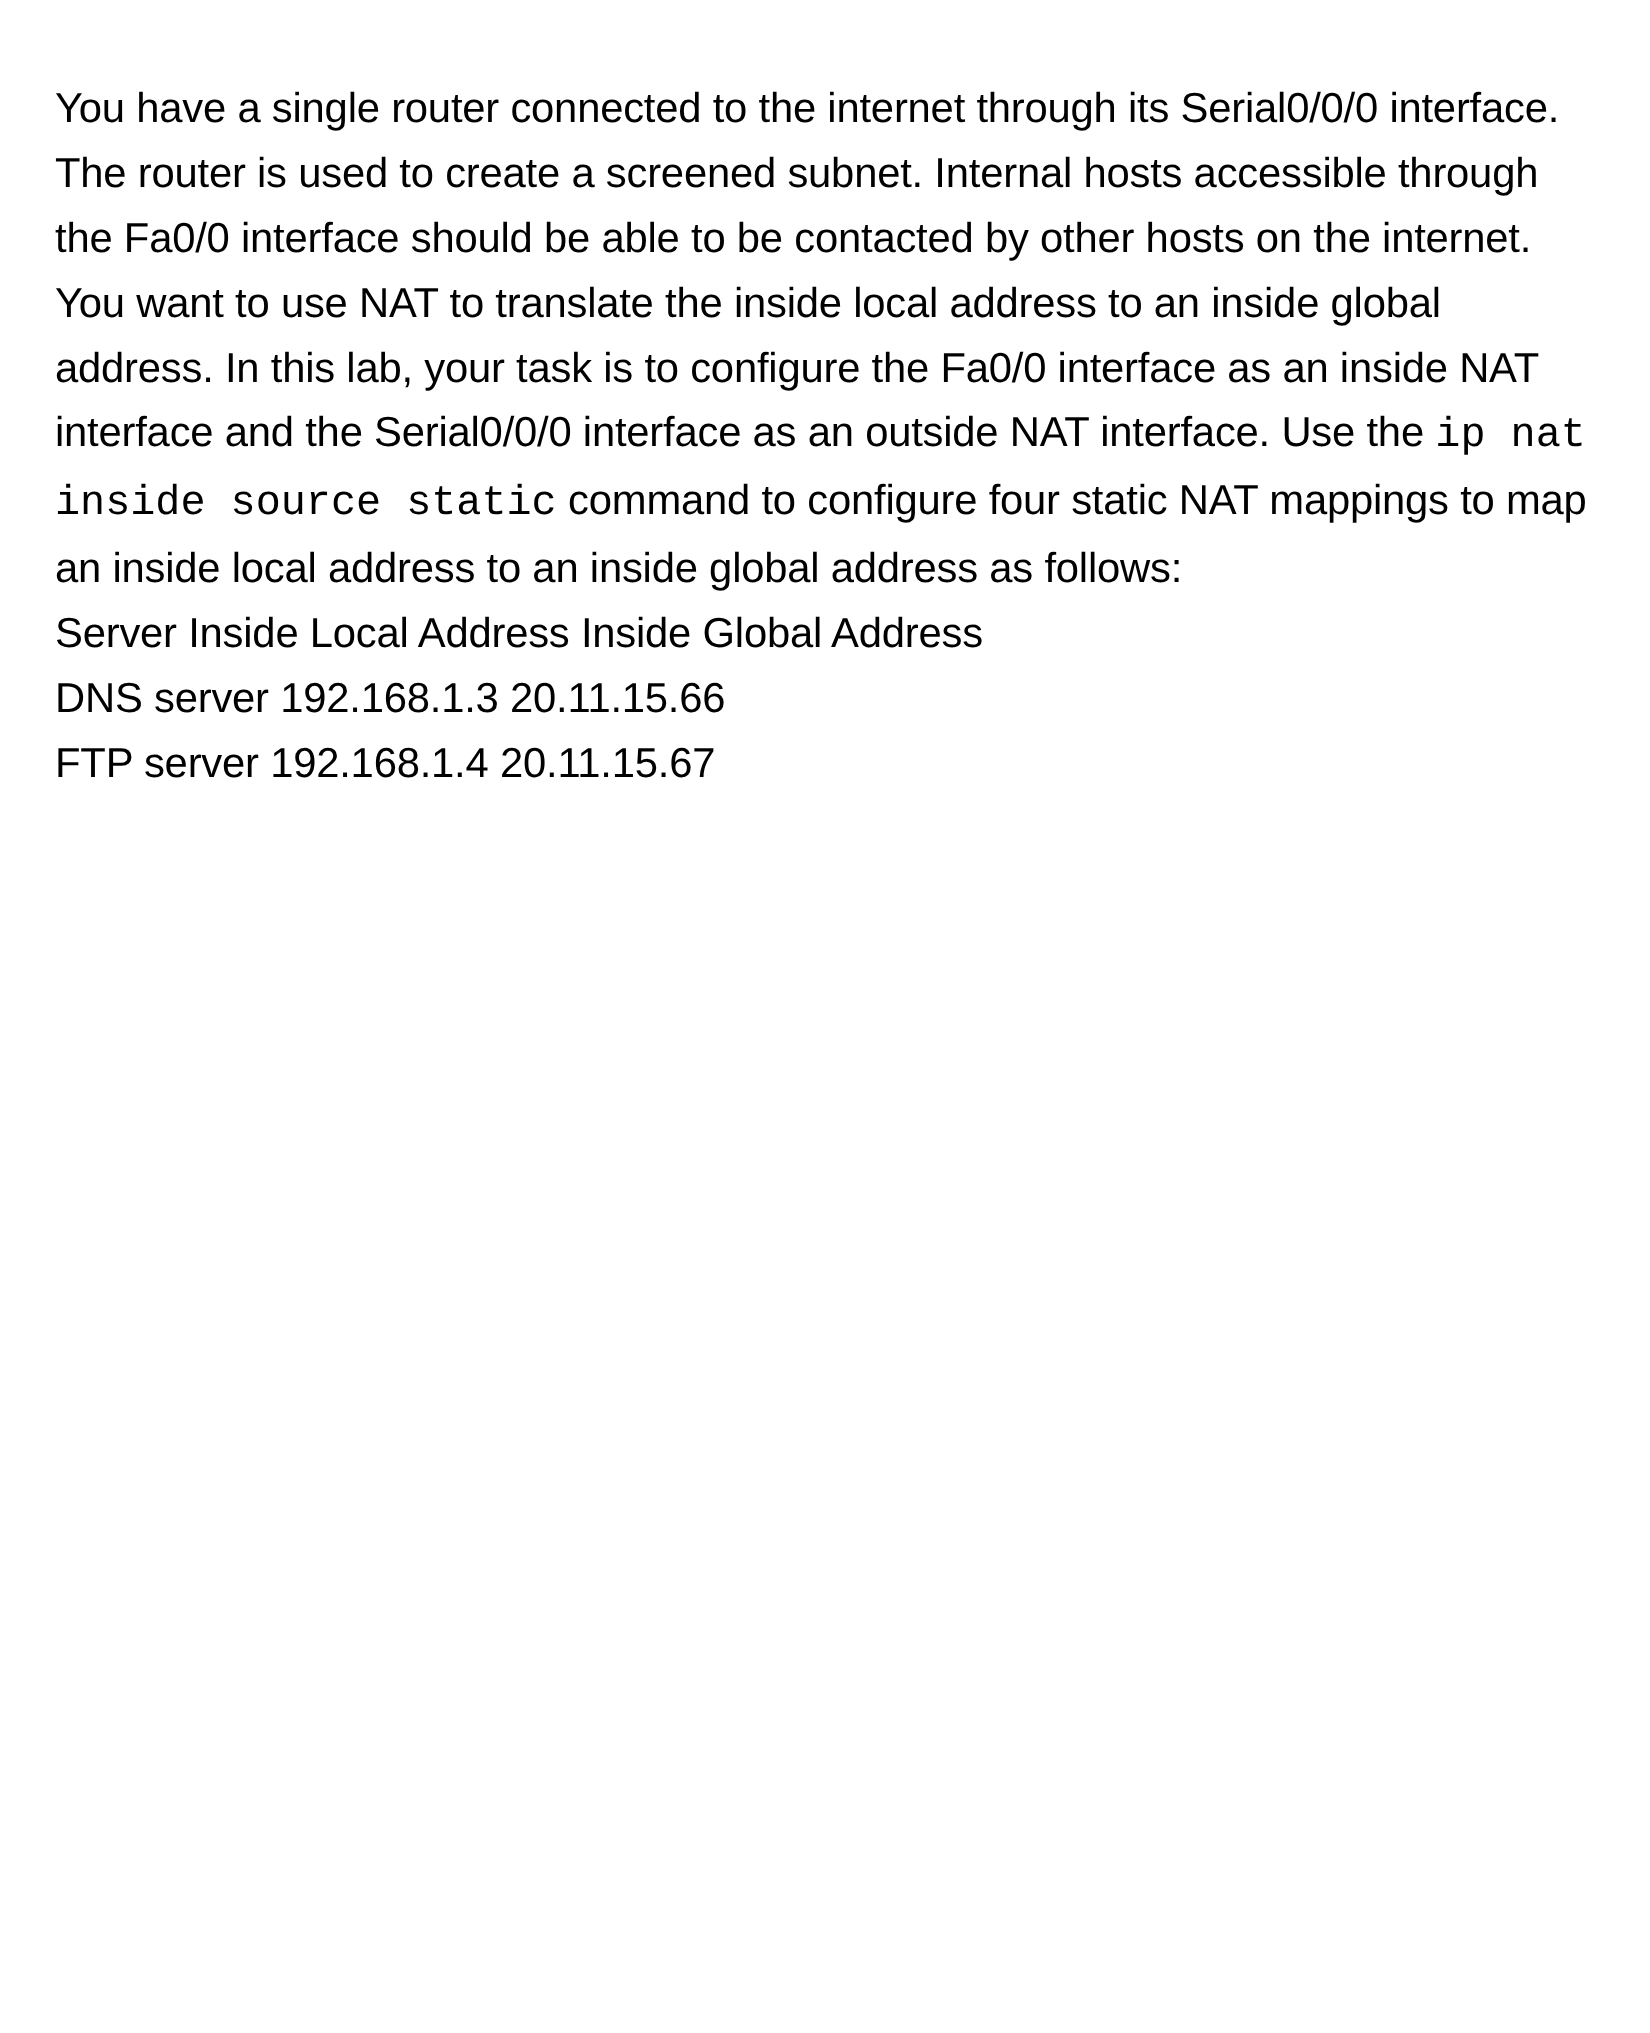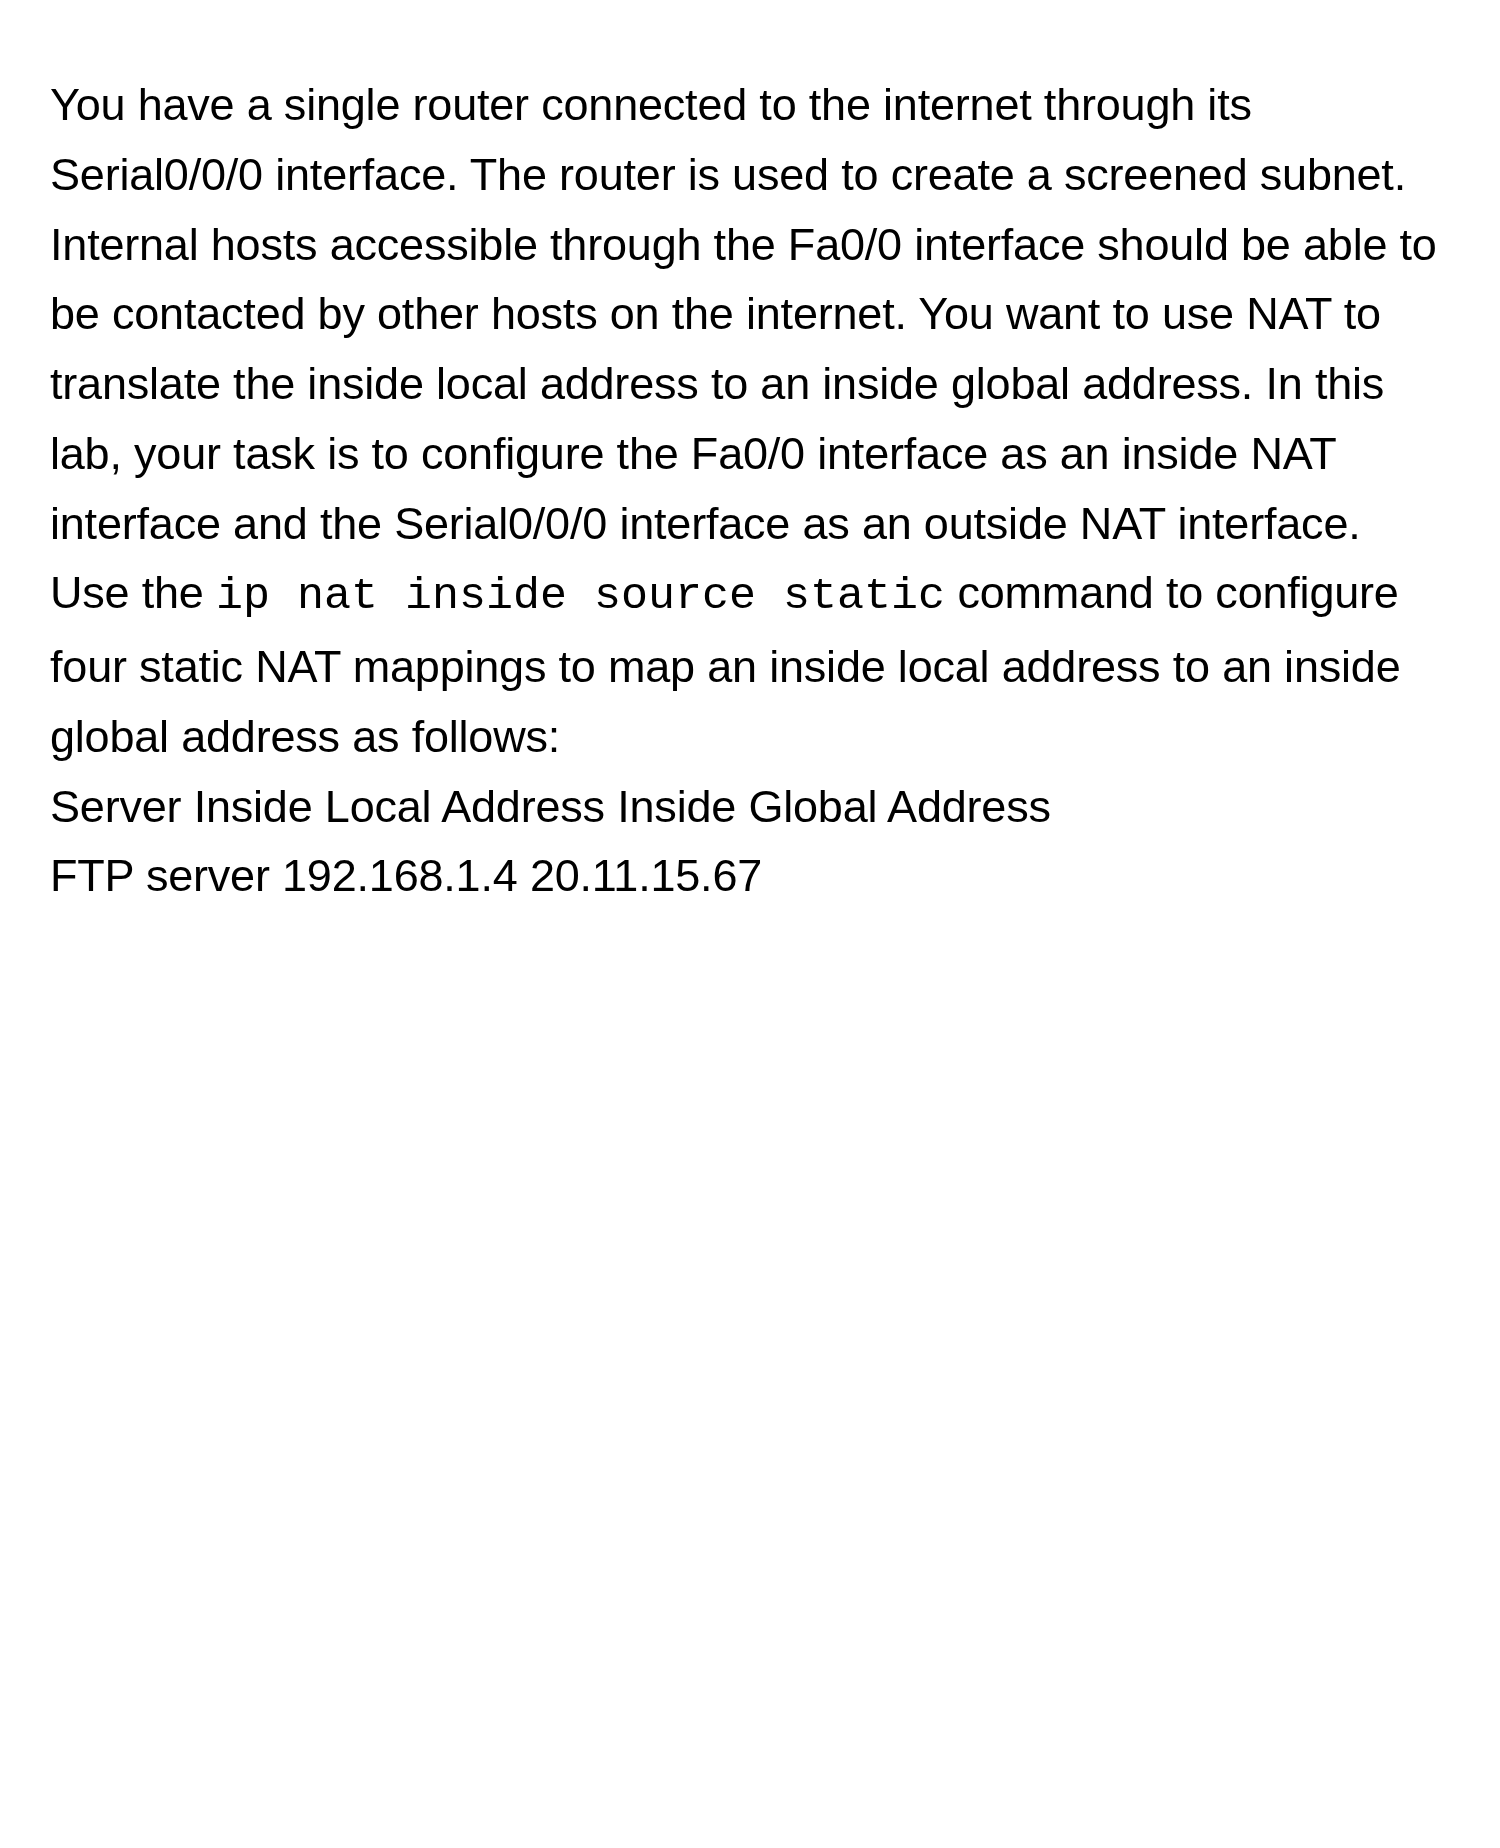--- a/index.html
+++ b/index.html
@@ -9,35 +9,36 @@
     }
     body {
       width: 1500px;
       height: 1848px;
       background: #ffffff;
       font-family: -apple-system, BlinkMacSystemFont, "Segoe UI", Helvetica, Arial, sans-serif;
       color: #000000;
       padding: 70px 50px 50px 50px;
     }
     .content {
-      font-size: 45px;
+      font-size: 38px;
       line-height: 1.55;
       letter-spacing: -0.2px;
     }
     .mono {
       font-family: "Courier New", Courier, monospace;
       letter-spacing: 0;
     }
     .line {
       display: block;
     }
     .intro {
       margin-bottom: 0;
     }
   </style>
 </head>
 <body>
 
 <div class="content">
   <span class="intro"><span>You have a single router connected to the internet through its Serial0/0/0 interface. The router is used to create a screened subnet. Internal hosts accessible through the Fa0/0 interface should be able to be contacted by other hosts on the internet. You want to use NAT to translate the inside local address to an inside global address. In this lab, your task is to configure the Fa0/0 interface as an inside NAT interface and the Serial0/0/0 interface as an outside NAT interface. Use the </span><span class="mono">ip nat inside source static</span><span> command to configure four static NAT mappings to map an inside local address to an inside global address as follows:</span></span>
   <span class="line">Server Inside Local Address Inside Global Address</span>
+  <span class="line"><span>DNS server</span> <span>192.168.1.3</span> <span>20.11.15.66</span></span>
   <span class="line"><span>FTP server</span> <span>192.168.1.4</span> <span>20.11.15.67</span></span>
 </div>
 
 </body></html>

